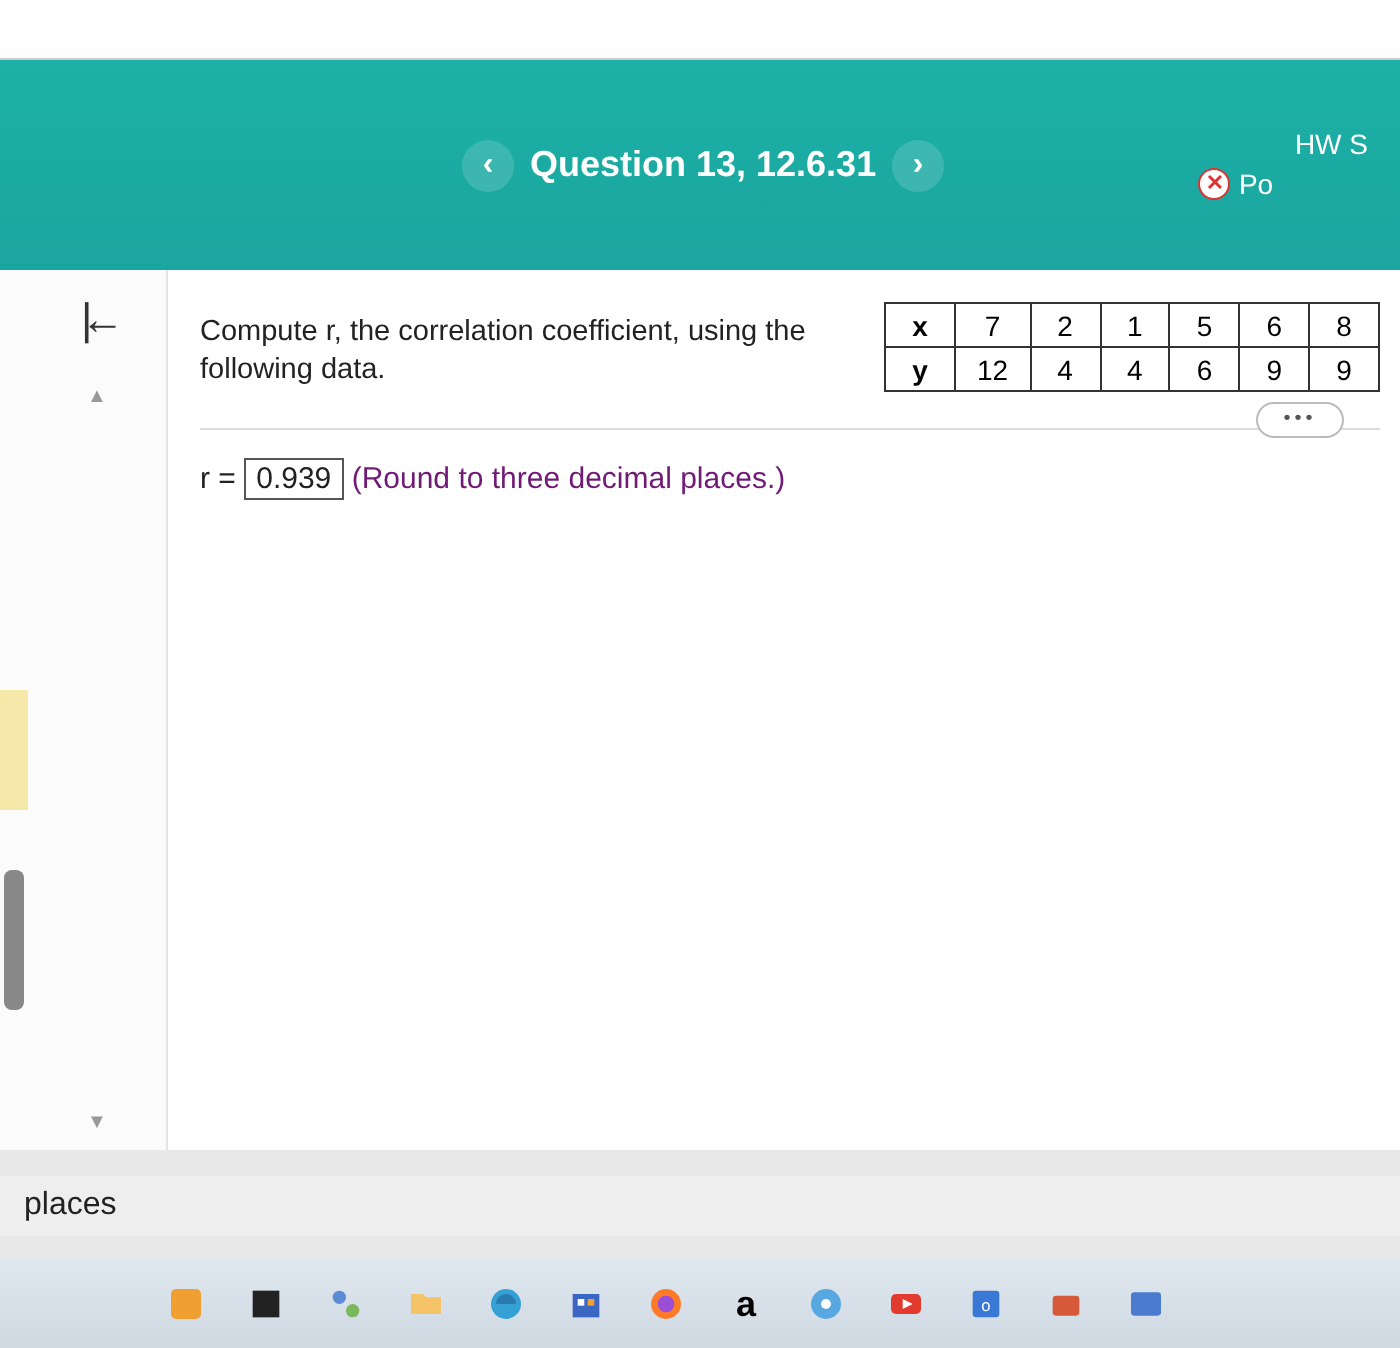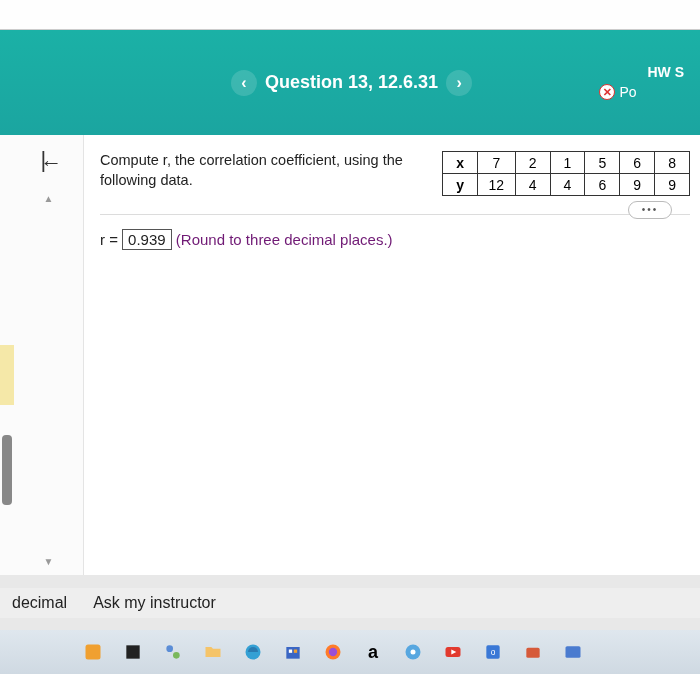--- a/index.html
+++ b/index.html
@@ -63,21 +63,21 @@
       display:flex; flex-direction:column; justify-content:center;
     }
     .yellowish {
       width:14px; height:60px; background:#f5e8a8; margin-top:140px;
     }
     .scrollthumb {
       width:10px; height:70px; background:#888; border-radius:4px;
       margin:30px auto 0;
     }
     .content { flex:1; padding: 16px 10px 0 16px; }
-    .row1 { display:flex; gap: 29px; align-items:flex-start; }
+    .row1 { display:flex; gap: 29px; align-items:flex-end; }
     .prompt { font-size:14.5px; color:#222; max-width:315px; line-height:1.35;}
     .datatable { border-collapse:collapse; font-size:14px; }
     .datatable td {
       border:1px solid #333; width:45px; height:22px;
       text-align:center; padding:1px 4px;
     }
     .datatable td.hd { font-weight:bold; }
     .hr { border:0; border-top:1px solid #dcdcdc; margin:18px 0 14px; }
     .more {
       float:right; margin-top:-28px; margin-right:18px;
@@ -119,21 +119,21 @@
   <div class="qnav">
     <div class="navbtn">
       <span>‹</span>
     </div>
     <div class="qtitle">Question 13, 12.6.31</div>
     <div class="navbtn">
       <span>›</span>
     </div>
   </div>
   <div class="hw">
-    <div style="font-weight:bold;padding-left:48px;">HW S</div>
+    <div style="font-weight:normal;padding-left:48px;">HW S</div>
     <div class="row2">
       <span class="closecirc">✕</span>
       <span>Po</span>
     </div>
   </div>
 </div>
 
 <div class="body">
   <div class="sidepad">
     <div class="yellowish"></div>
@@ -174,22 +174,21 @@
     <div class="more">•••</div>
     <div class="answer">
       <span>r =</span>
       <span class="box">0.939</span>
       <span class="hint">(Round to three decimal places.)</span>
     </div>
   </div>
 </div>
 
 <div class="footer">
-  <a>decimal</a>
-  <a>Ask my instructor</a>
+  <a>places</a>
 </div>
 
 <div class="taskbar">
   <div class="tb">
       <svg viewBox="0 0 24 24">
         <rect x="3" y="3" width="18" height="18" rx="3" fill="#f0a030"></rect>
       </svg>
     </div>
   <div class="tb">
       <svg viewBox="0 0 24 24">

